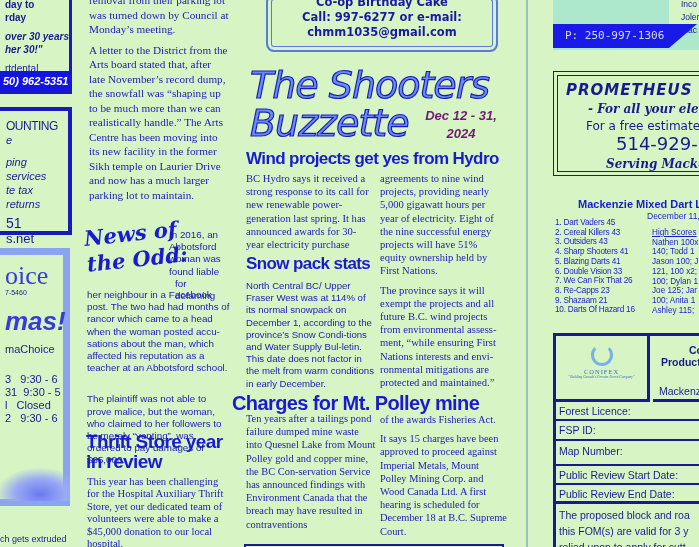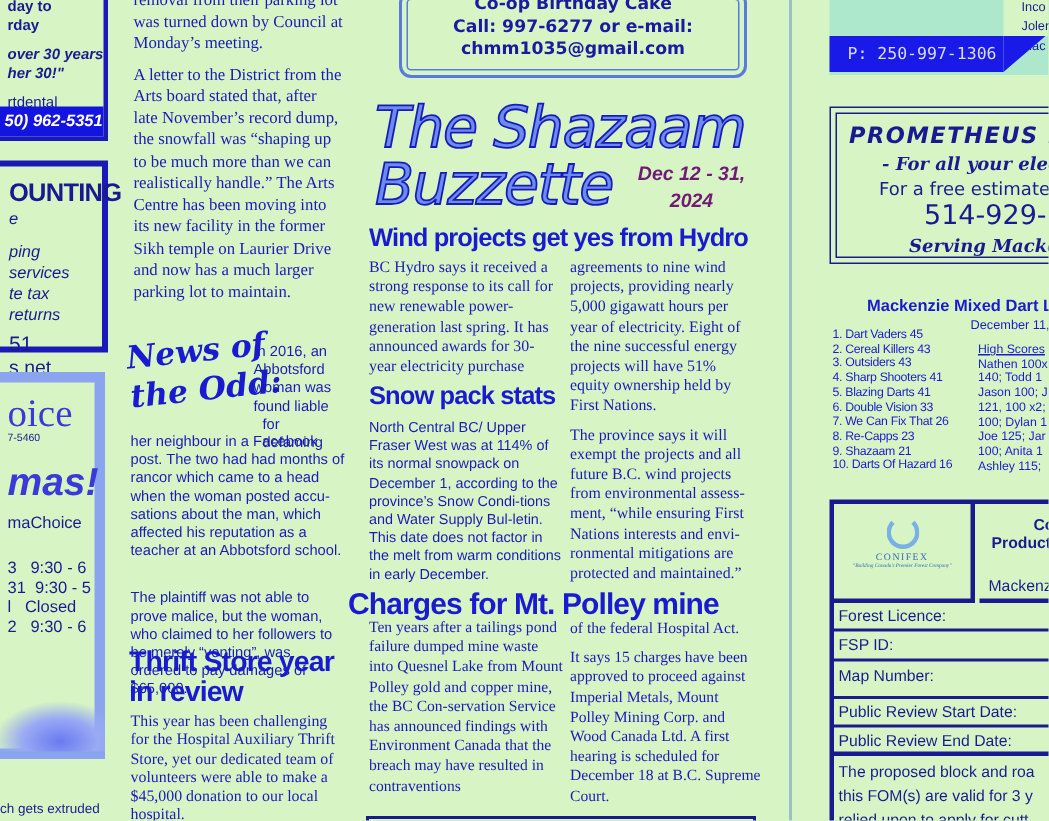--- a/index.html
+++ b/index.html
@@ -10,21 +10,21 @@
 
   
   .divider { position:absolute; top:0; width:2px; height:547px; background:#9cc0c8; }
 
   
   .ad1 { left:-10px; top:-2px; width:82px; height:96px; border:3px solid #1a1ab8; border-top:none; }
   .ad1 .t { font-size:10px; font-weight:bold; line-height:13px; padding-left:12px; font-family:"Liberation Sans", sans-serif; color:#1a1a90; }
   .ad1 .phone { position:absolute; left:0; bottom:0; width:100%; height:20px; background:#1414e0; color:#fff; font-size:11px; font-style:italic; font-weight:bold; padding-left:10px; line-height:20px; font-family:"Liberation Sans", sans-serif; }
 
   .ad2 { left:-10px; top:107px; width:82px; height:128px; border:4px solid #1a1ab8; padding:8px 0 0 12px; font-family:"Liberation Sans", sans-serif; color:#1a1a90; }
-  .ad2 .h { font-size:17px; font-weight:bold; letter-spacing:-0.5px; }
+  .ad2 .h { font-size:12px; font-weight:normal; letter-spacing:-0.5px; }
   .ad2 .s { font-size:11px; font-style:italic; line-height:14px; }
 
   .ad3 { left:-10px; top:248px; width:80px; height:258px; border:7px solid #8aa4f0; background:#d7f5c4; padding:8px 0 0 8px; }
   .ad3 .h1 { font-size:26px; color:#3a3ad8; line-height:26px; }
   .ad3 .ph { font-size:7px; color:#1a1a90; font-family:"Liberation Sans", sans-serif; }
   .ad3 .xm { font-size:26px; color:#3a3ad8; font-style:italic; font-weight:bold; font-family:"Liberation Sans", sans-serif; margin-top:10px; }
   .ad3 .pc { font-size:11px; color:#1a1a90; font-family:"Liberation Sans", sans-serif; margin-top:6px; }
   .ad3 .hrs { font-size:11px; color:#1a1a90; font-family:"Liberation Sans", sans-serif; margin-top:18px; line-height:13px; }
   .ad3 .deco { position:absolute; bottom:-2px; left:-2px; width:75px; height:34px; background:radial-gradient(ellipse at 60% 80%, #6a7af0 0%, #9aaaf4 40%, transparent 70%); }
 
@@ -140,42 +140,42 @@
 <div class="abs h-big" style="left:86px;top:432px;width:150px;font-size:19px;line-height:20px;letter-spacing:-0.6px;">Thrift Store year in review</div>
 <div class="abs body3" style="left:87px;top:476px;width:144px;font-size:10.6px;line-height:12.4px;">This year has been challenging for the Hospital Auxiliary Thrift Store, yet our dedicated team of volunteers were able to make a $45,000 donation to our local hospital.</div>
 
 <div class="abs cake-box">
   <div style="margin-top:-1px;">Co-op Birthday Cake</div>
   <div>Call: 997-6277 or e-mail:</div>
   <div>chmm1035@gmail.com</div>
 </div>
 
 <div class="abs masthead">
-  <div>The Shazaam</div>
+  <div>The Shooters</div>
   <div>Buzzette</div>
 </div>
 <div class="abs dates">
   <div>Dec 12 - 31,</div>
   <div>2024</div>
 </div>
 
 <div class="abs h-big" style="left:246px;top:149px;font-size:17px;white-space:nowrap;letter-spacing:-0.6px;">Wind projects get yes from Hydro</div>
 <div class="abs body3" style="left:246px;top:172px;width:128px;">BC Hydro says it received a strong response to its call for new renewable power-generation last spring. It has announced awards for 30-year electricity purchase</div>
 <div class="abs body3" style="left:380px;top:172px;width:126px;">
   <p style="margin-bottom:6px;">agreements to nine wind projects, providing nearly 5,000 gigawatt hours per year of electricity. Eight of the nine successful energy projects will have 51% equity ownership held by First Nations.</p>
   <p>The province says it will exempt the projects and all future B.C. wind projects from environmental assess-ment, “while ensuring First Nations interests and envi-ronmental mitigations are protected and maintained.”</p>
 </div>
 
 <div class="abs h-big" style="left:246px;top:254px;font-size:17px;white-space:nowrap;letter-spacing:-0.6px;">Snow pack stats</div>
 <div class="abs snow-body" style="left:246px;top:280px;width:130px;">North Central BC/ Upper Fraser West was at 114% of its normal snowpack on December 1, according to the province’s Snow Condi-tions and Water Supply Bul-letin. This date does not factor in the melt from warm conditions in early December.</div>
 
 <div class="abs h-big" style="left:232px;top:392px;font-size:20px;white-space:nowrap;letter-spacing:-0.6px;">Charges for Mt. Polley mine</div>
 <div class="abs body3" style="left:246px;top:412px;width:130px;font-size:10.4px;">Ten years after a tailings pond failure dumped mine waste into Quesnel Lake from Mount Polley gold and copper mine, the BC Con-servation Service has announced findings with Environment Canada that the breach may have resulted in contraventions</div>
 <div class="abs body3" style="left:380px;top:413px;width:128px;font-size:10.4px;">
-  <p style="margin-bottom:6px;">of the federal Hospital Act.</p>
+  <p style="margin-bottom:6px;">of the awards Fisheries Act.</p>
   <p>It says 15 charges have been approved to proceed against Imperial Metals, Mount Polley Mining Corp. and Wood Canada Ltd. A first hearing is scheduled for December 18 at B.C. Supreme Court.</p>
 </div>
 <div class="abs bottom-box"></div>
 
 <div class="abs ad-top">
   <div class="side"></div>
   <div class="names">
     <div>Inco</div>
     <div>Joler</div>
     <div>Mac</div>

